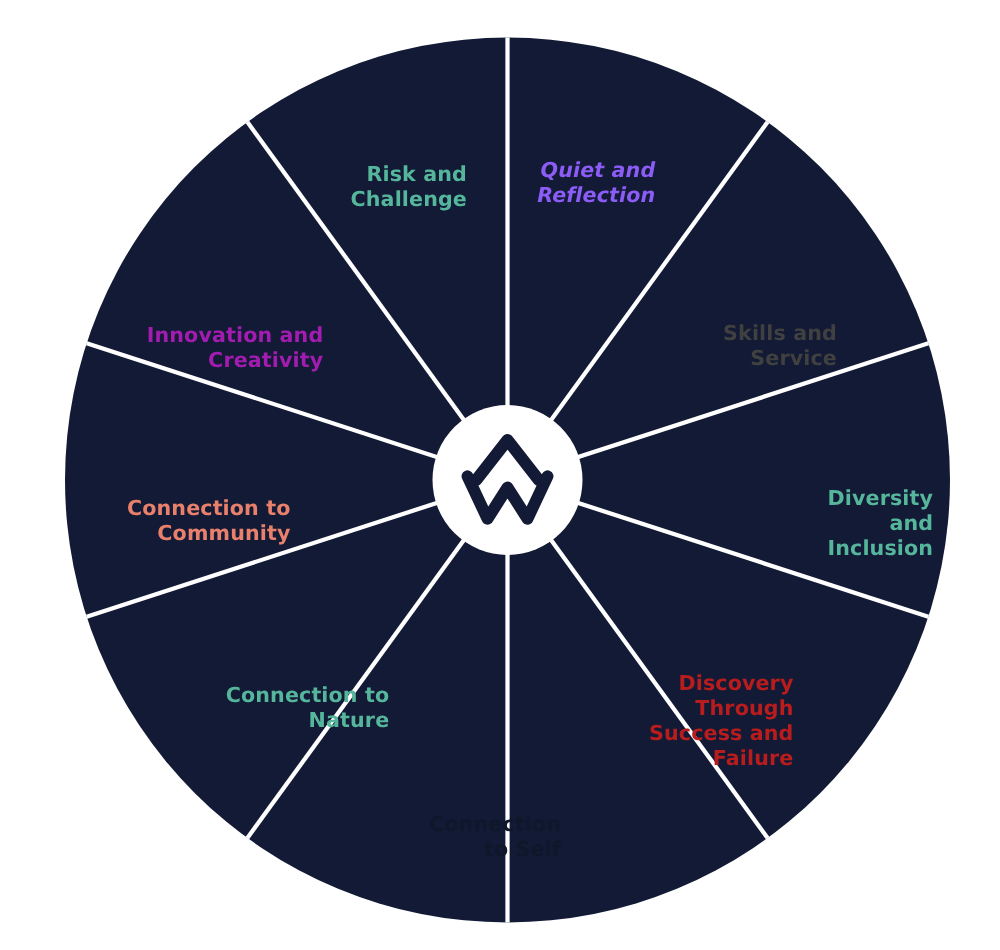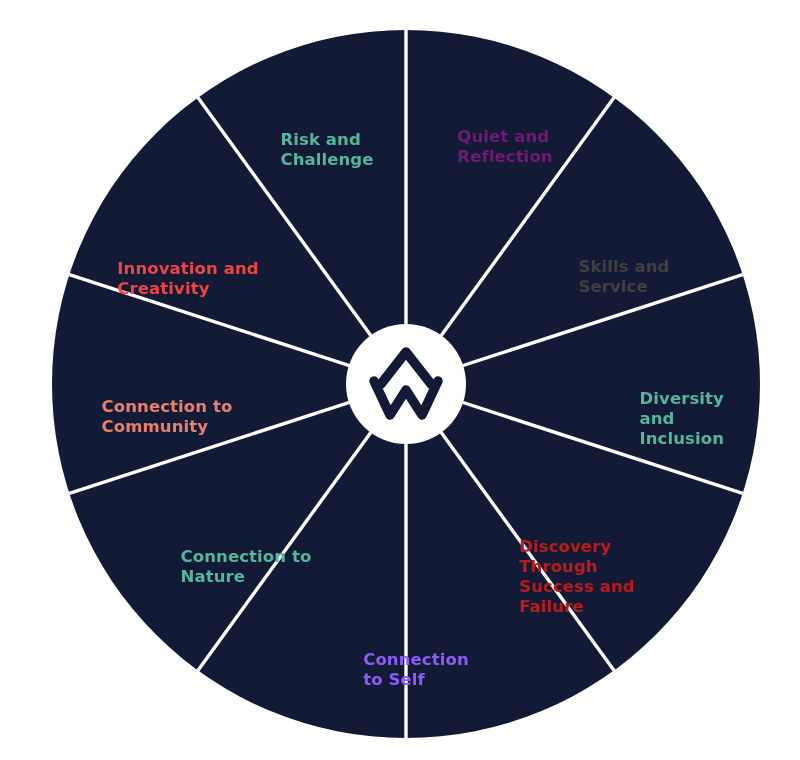--- a/index.html
+++ b/index.html
@@ -23,21 +23,21 @@
   #wheel-svg {
     position: absolute;
     left: 0;
     top: 0;
     width: 800px;
     height: 760px;
     display: block;
   }
   .seg-label {
     position: absolute;
-    text-align: left;
+    text-align: right;
     font-weight: 800;
     font-size: 16.5px;
     line-height: 1.22;
     letter-spacing: 0.1px;
     transform: translate(-50%, -50%);
     white-space: pre-line;
     pointer-events: none;
     -webkit-font-smoothing: antialiased;
   }
 </style>
@@ -64,35 +64,35 @@
 
     <circle id="wheel-hub" cx="406" cy="384" r="60" fill="#ffffff"></circle>
         <g id="wheel-logo" fill="none" stroke="#121A36" stroke-width="9.5" stroke-linecap="round" stroke-linejoin="round">
         <path d="M 381 384 L 406 352 L 431 384"></path>
         <path d="M 374 381 L 390 415 L 406 390 L 422 415 L 438 381"></path>
       </g>
       </g>
   </svg>
 
   <div id="labels-layer">
-      <div class="seg-label" style="left: 505px; top: 147px; color: #701a75;">Quiet and
+      <div class="seg-label" style="left: 477px; top: 147px; color: #8b5cf6; font-style: italic;">Quiet and
 Reflection</div>
       <div class="seg-label" style="left: 624px; top: 277px; color: #404040;">Skills and
 Service</div>
       <div class="seg-label" style="left: 645px; top: 419px; color: rgb(85, 182, 155); margin-left: 48px;">Diversity and
 Inclusion</div>
       <div class="seg-label" style="left: 577px; top: 577px; color: #b91c1c;">Discovery
 Through
 Success and
 Failure</div>
-      <div class="seg-label" style="left: 416px; top: 670px; color: #8b5cf6;">Connection
+      <div class="seg-label" style="left: 396px; top: 670px; color: #0f172a;">Connection
 to Self</div>
       <div class="seg-label" style="left: 246px; top: 567px; color: rgb(85, 182, 155);">Connection to
 Nature</div>
       <div class="seg-label" style="left: 167px; top: 417px; color: rgb(232, 128, 107);">Connection to
 Community</div>
-      <div class="seg-label" style="left: 188px; top: 279px; color: #ef4444;">Innovation and
+      <div class="seg-label" style="left: 188px; top: 279px; color: #a21caf;">Innovation and
 Creativity</div>
       <div class="seg-label" style="left: 327px; top: 150px; color: rgb(85, 182, 155);">Risk and
 Challenge</div>
     </div>
 
 </div>
 
 </body></html>

